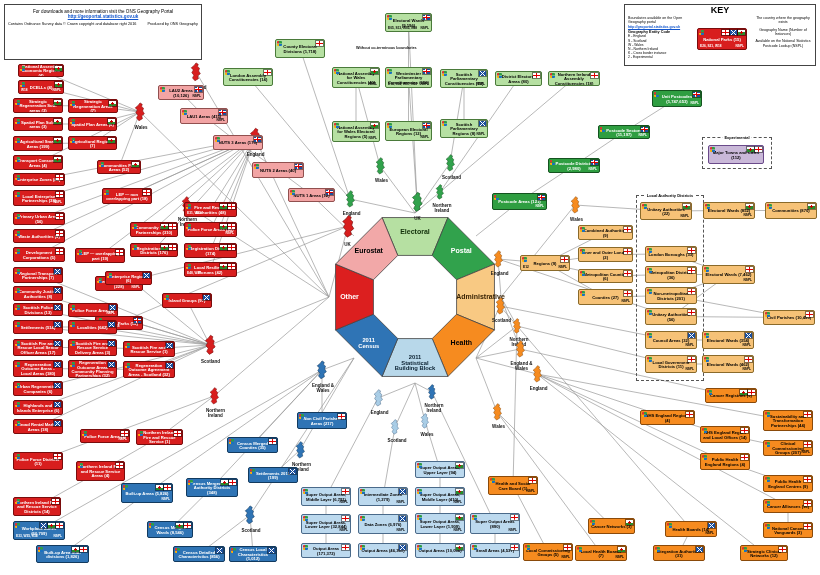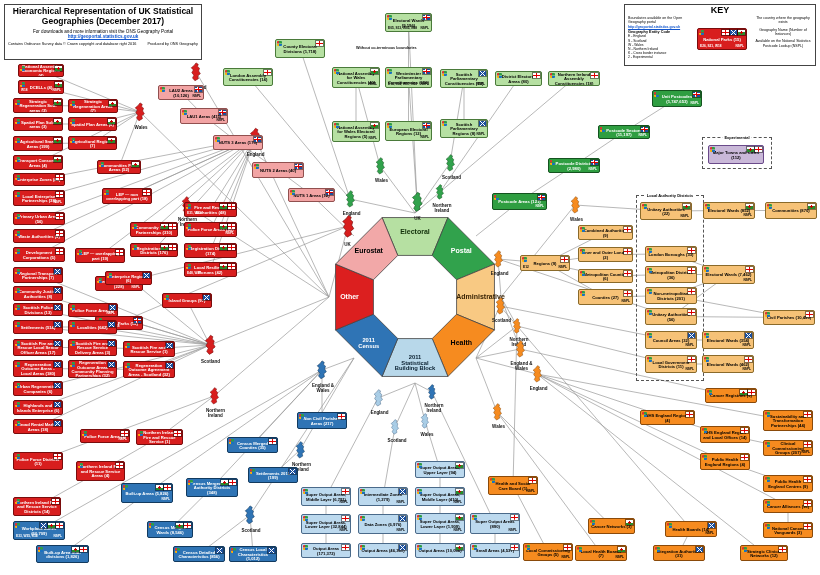--- a/index.html
+++ b/index.html
@@ -63,21 +63,20 @@
   .k-sample .box{position:relative;width:50px;height:22px;font-size:4.2px;}
   .k-right{width:58px;font-size:3.6px;line-height:1.2;text-align:center;}
   .k-right div{border-bottom:0;margin-bottom:3px;}
 </style>
 </head>
 <body>
 
 <div id="stage">
 
   <div class="title-box">
-    <div class="t-head">Hierarchical Representation of UK Statistical Geographies (December 2017)</div>
     <div class="t-sub">For downloads and more information visit the ONS Geography Portal</div>
     <a class="t-link" href="#">http://geoportal.statistics.gov.uk</a>
     <div class="t-foot">
       <span>Contains Ordnance Survey data © Crown copyright and database right 2016</span>
       <span>Produced by ONS Geography</span>
     </div>
   </div>
 
   <div class="key-box">
     <div class="k-head">KEY</div>

